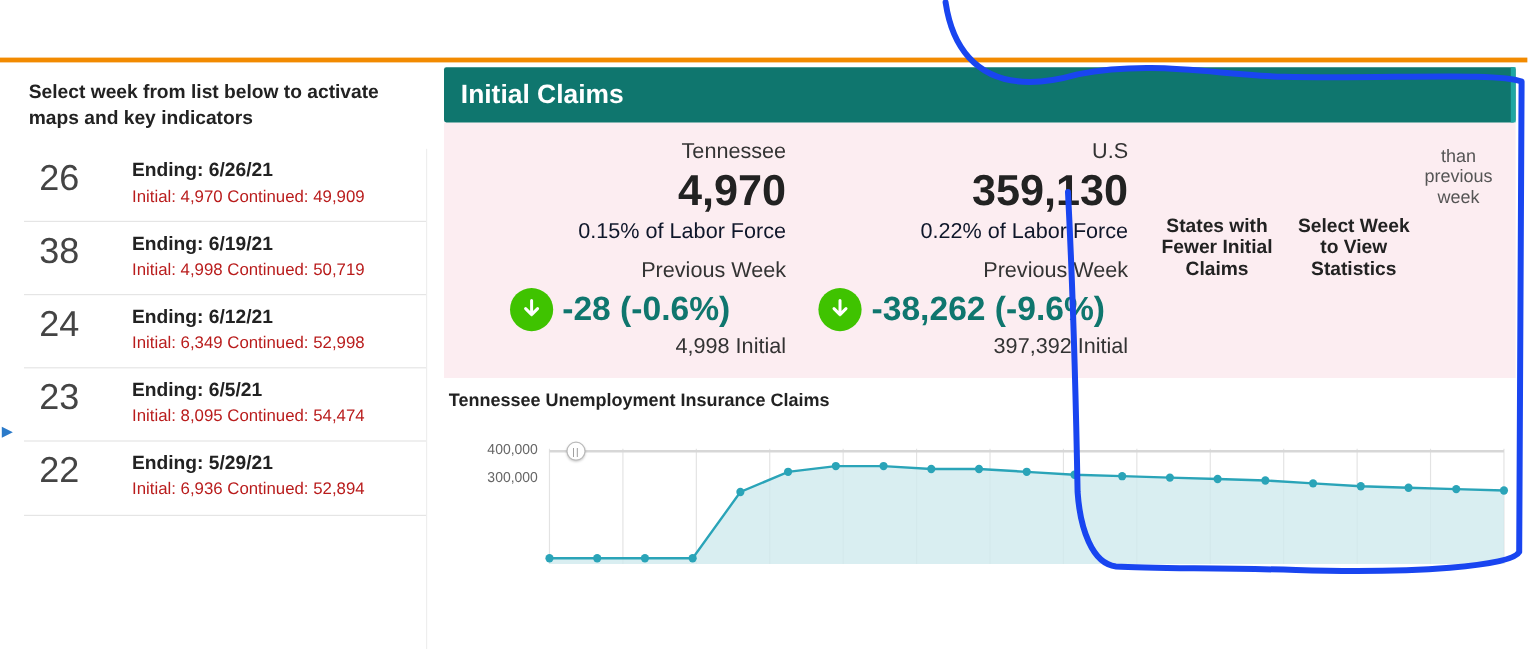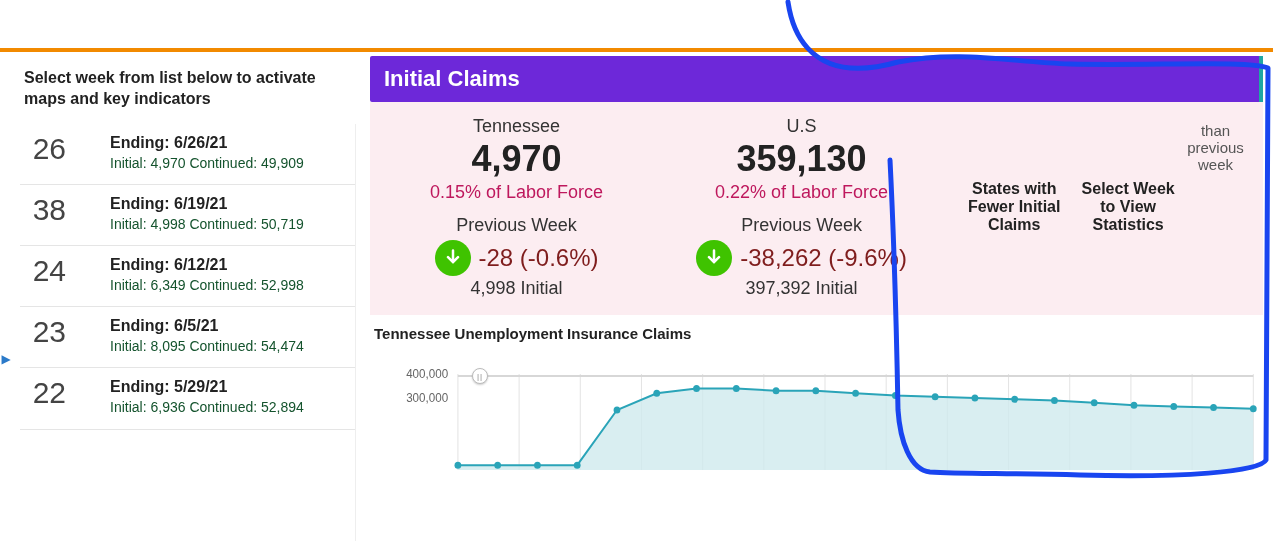--- a/index.html
+++ b/index.html
@@ -9,35 +9,35 @@
   
   .sidebar { width: 356px; padding: 10px 0 0 20px; display: flex; flex-direction: column; }
   .sidebar-title { font-size: 16px; font-weight: 700; color: #222; padding: 6px 4px 14px; line-height: 1.3; }
   .weeks { flex: 1; overflow-y: auto; border-right: 1px solid #eee; }
   .weeks::-webkit-scrollbar { width: 8px; }
   .weeks::-webkit-scrollbar-thumb { background: #ccc; border-radius: 4px; }
   .week { display: flex; align-items: flex-start; padding: 10px 8px 12px; border-bottom: 1px solid #e5e5e5; cursor: pointer; gap: 36px; }
   .week-num { font-size: 30px; font-weight: 400; color: #444; width: 46px; text-align: right; padding-right: 8px; line-height: 1; }
   .week-body { flex: 1; font-size: 14px; color: #555; }
   .week-ending { font-weight: 700; color: #222; font-size: 16px; }
-  .week-stats { font-size: 14px; color: #14532d; line-height: 1.3; margin-top: 2px; }
+  .week-stats { font-size: 14px; color: #b91c1c; line-height: 1.3; margin-top: 2px; }
   
   .expand-handle { position: absolute; left: 0; top: 350px; width: 12px; height: 18px; display: flex; align-items: center; justify-content: center; color: #2b7ac9; font-size: 12px; }
   
   .main { flex: 1; padding: 4px 10px 0 14px; display: flex; flex-direction: column; }
-  .panel-header { background: #6d28d9; color: #fff; font-weight: 700; font-size: 22px; padding: 10px 14px; border-radius: 2px; position: relative; }
+  .panel-header { background: #0f766e; color: #fff; font-weight: 700; font-size: 22px; padding: 10px 14px; border-radius: 2px; position: relative; }
   .panel-header::after { content: ""; position: absolute; right: 0; top: 0; bottom: 0; width: 4px; background: #1fa7a3; }
   .stats-panel { background: #fcedf1; padding: 14px 8px 16px; display: flex; gap: 8px; }
-  .stat-col { flex: 1; text-align: center; }
+  .stat-col { flex: 1; text-align: right; }
   .stat-col .label { font-size: 18px; color: #333; font-weight: 500; }
   .stat-col .big { font-size: 36px; font-weight: 700; color: #222; line-height: 1.2; }
-  .stat-col .sub { font-size: 18px; color: #be185d; margin-top: 2px; }
+  .stat-col .sub { font-size: 18px; color: #0f172a; margin-top: 2px; }
   .stat-col .prev-label { font-size: 18px; color: #333; margin-top: 12px; }
   .delta-row { display: flex; align-items: center; justify-content: center; gap: 8px; margin-top: 4px; }
-  .delta-num { font-size: 24px; font-weight: 400; color: #7f1d1d; }
+  .delta-num { font-size: 28px; font-weight: 700; color: #0f766e; }
   .delta-sub { font-size: 18px; color: #333; margin-top: 2px; }
   .down-icon { width: 36px; height: 36px; border-radius: 50%; background: #3fc300; display: flex; align-items: center; justify-content: center; }
   .down-icon svg { width: 20px; height: 20px; fill: #fff; }
   .side-col { flex: 1.05; text-align: center; display: flex; justify-content: center; align-items: center; padding: 6px 8px 8px; }
   .side-col .title { font-size: 16px; font-weight: 700; color: #222; }
   .side-col .select-text { font-size: 16px; font-weight: 700; color: #222; }
   .side-col .than { font-size: 15px; color: #555; align-self: flex-start; }
   .chart-title { font-weight: 700; font-size: 15px; color: #222; padding: 10px 4px 2px; }
   .chart-area { position: relative; height: 130px; margin-left: 20px; }
   .chart-svg { width: 100%; height: 100%; }

